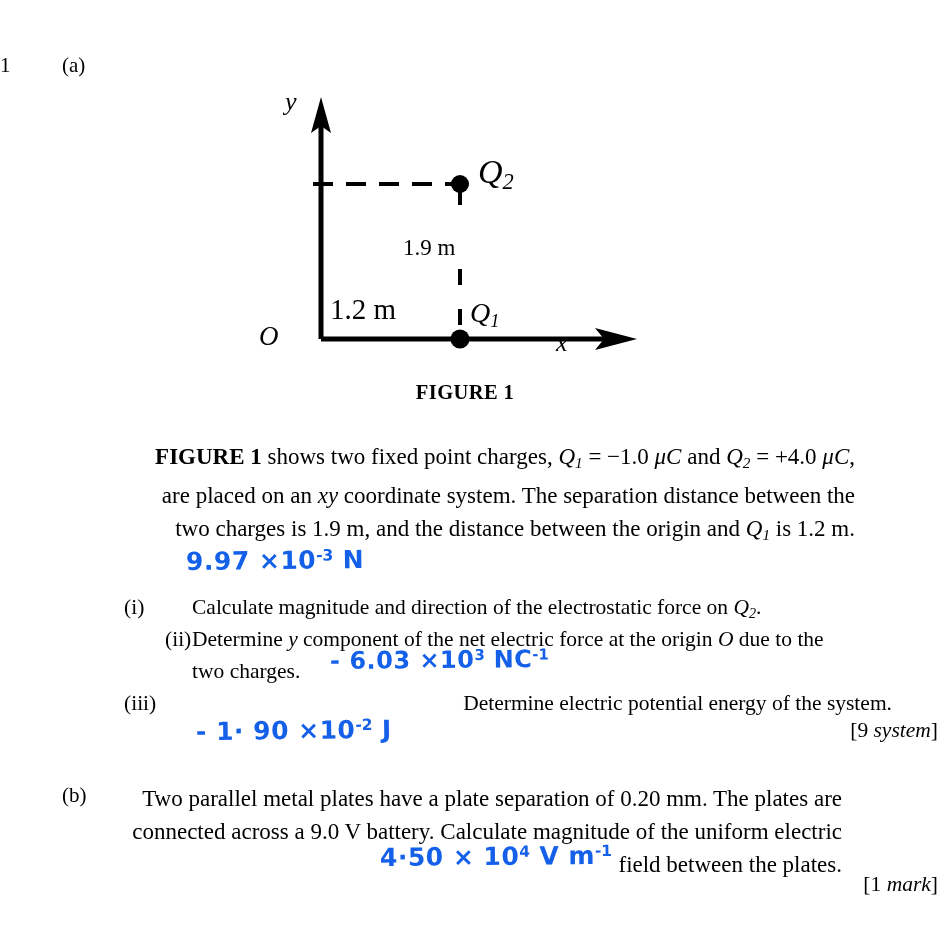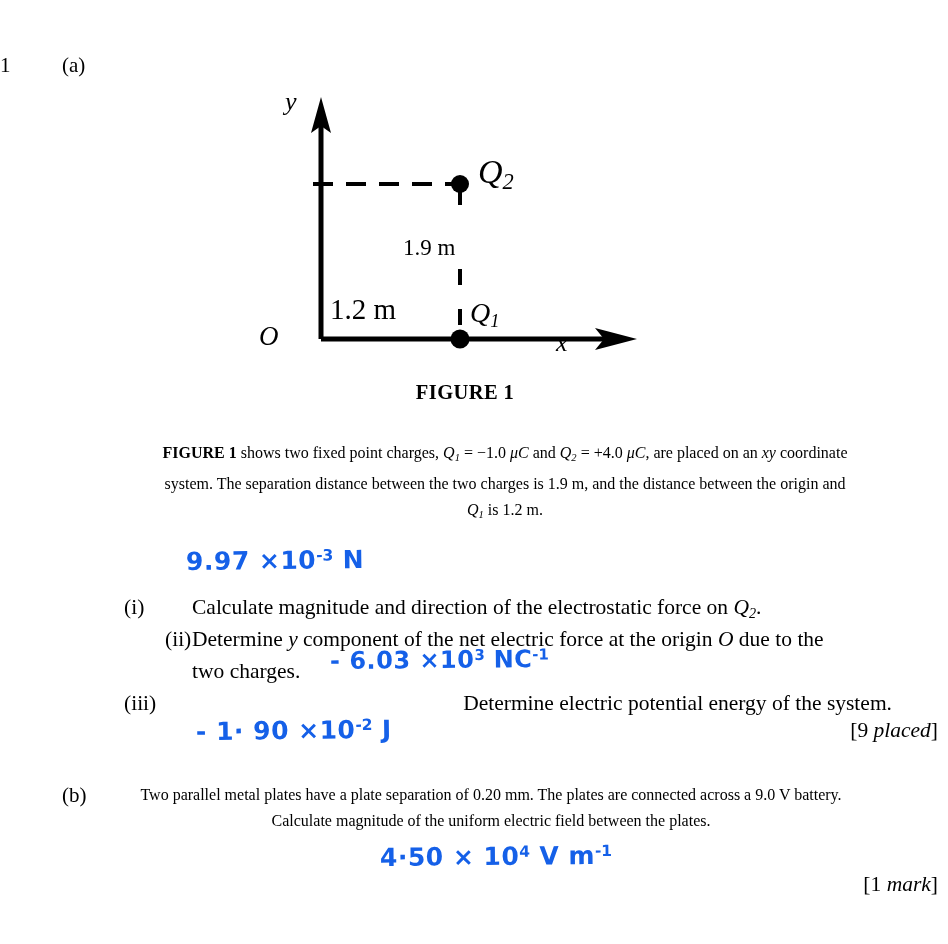--- a/index.html
+++ b/index.html
@@ -54,30 +54,30 @@
   .lbl-x  { left: 301px; top: 243px; font-style: italic; font-size: 26px; }
   .lbl-O  { left: 4px;   top: 236px; font-style: italic; font-size: 27px; }
   .lbl-Q2 { left: 223px; top: 68px;  font-style: italic; font-size: 34px; }
   .lbl-Q1 { left: 215px; top: 212px; font-style: italic; font-size: 28px; }
   .lbl-19 { left: 148px; top: 150px; font-size: 23px; font-family: Liberation Serif, serif; }
   .lbl-12 { left: 75px;  top: 208px; font-size: 29px; }
   .sub { font-size: .66em; vertical-align: -0.28em; font-style: italic; }
 
   
   .para {
-    font-size: 16px;
-    line-height: 26px;
-    text-align: center;
+    font-size: 23px;
+    line-height: 33px;
+    text-align: right;
   }
   .para-intro {
     left: 155px; top: 440px;
     width: 700px;
   }
   .para-b {
-    left: 132px; top: 782px;
+    left: 124px; top: 782px;
     width: 718px;
   }
 
   
   .roman-item { font-size: 21.5px; line-height: 31.5px; }
   .roman-num { position: absolute; }
   .roman-txt { position: absolute; }
 
   .ri1-num { left: 124px; top: 592px; }
   .ri1-txt { left: 192px; top: 592px; width: 700px; }
@@ -169,20 +169,20 @@
 <div class="abs roman-num roman-item ri2-num serif">(ii)</div>
 <div class="abs roman-txt roman-item ri2-txt serif"><span>Determine </span><span class="it">y</span><span> component of the net electric force at the origin </span><span class="it">O</span><span> due to the two charges.</span></div>
 
 <div class="hand hand-2"><span>- 6.03 ×10</span><sup>3</sup><span> NC</span><sup>-1</sup></div>
 
 <div class="abs roman-num roman-item ri3-num serif">(iii)</div>
 <div class="abs roman-txt roman-item ri3-txt serif"><span>Determine electric potential energy of the system.</span></div>
 
 <div class="hand hand-3"><span>- 1· 90 ×10</span><sup>-2</sup><span> J</span></div>
 
-<div class="abs marks marks-9 serif"><span>[</span><span>9</span><span>&nbsp;</span><span class="it">placed</span><span>]</span></div>
+<div class="abs marks marks-9 serif"><span>[</span><span>9</span><span>&nbsp;</span><span class="it">system</span><span>]</span></div>
 
 <div class="abs part-label-b serif">(b)</div>
 <div class="abs para para-b serif">Two parallel metal plates have a plate separation of 0.20 mm. The plates are connected across a 9.0 V battery. Calculate magnitude of the uniform electric field between the plates.</div>
 
 <div class="hand hand-4"><span>4·50 × 10</span><sup>4</sup><span> V m</span><sup>-1</sup></div>
 
 <div class="abs marks marks-1 serif"><span>[</span><span>1</span><span>&nbsp;</span><span class="it">mark</span><span>]</span></div>
 
 </body></html>

